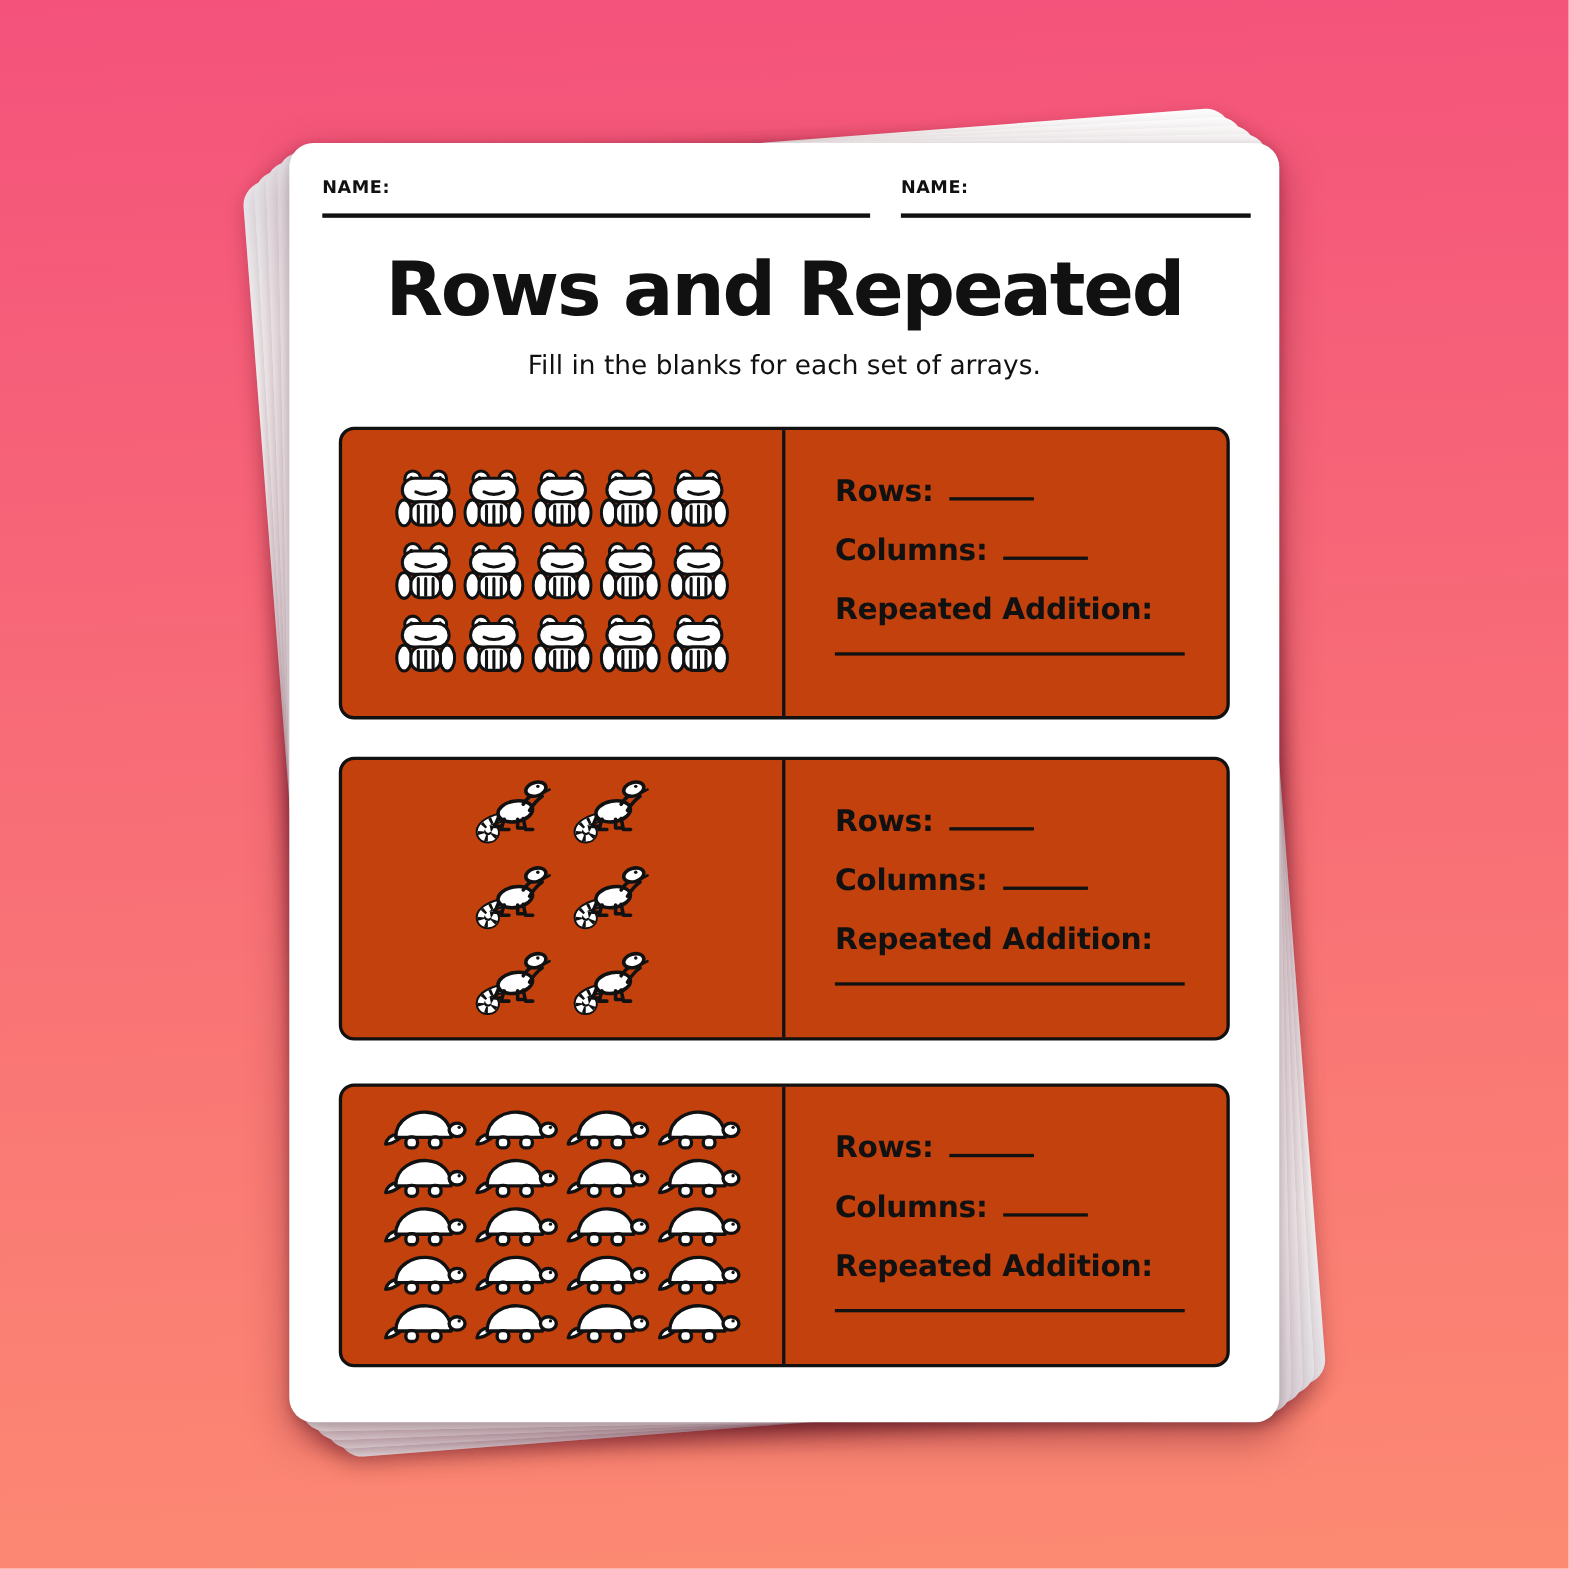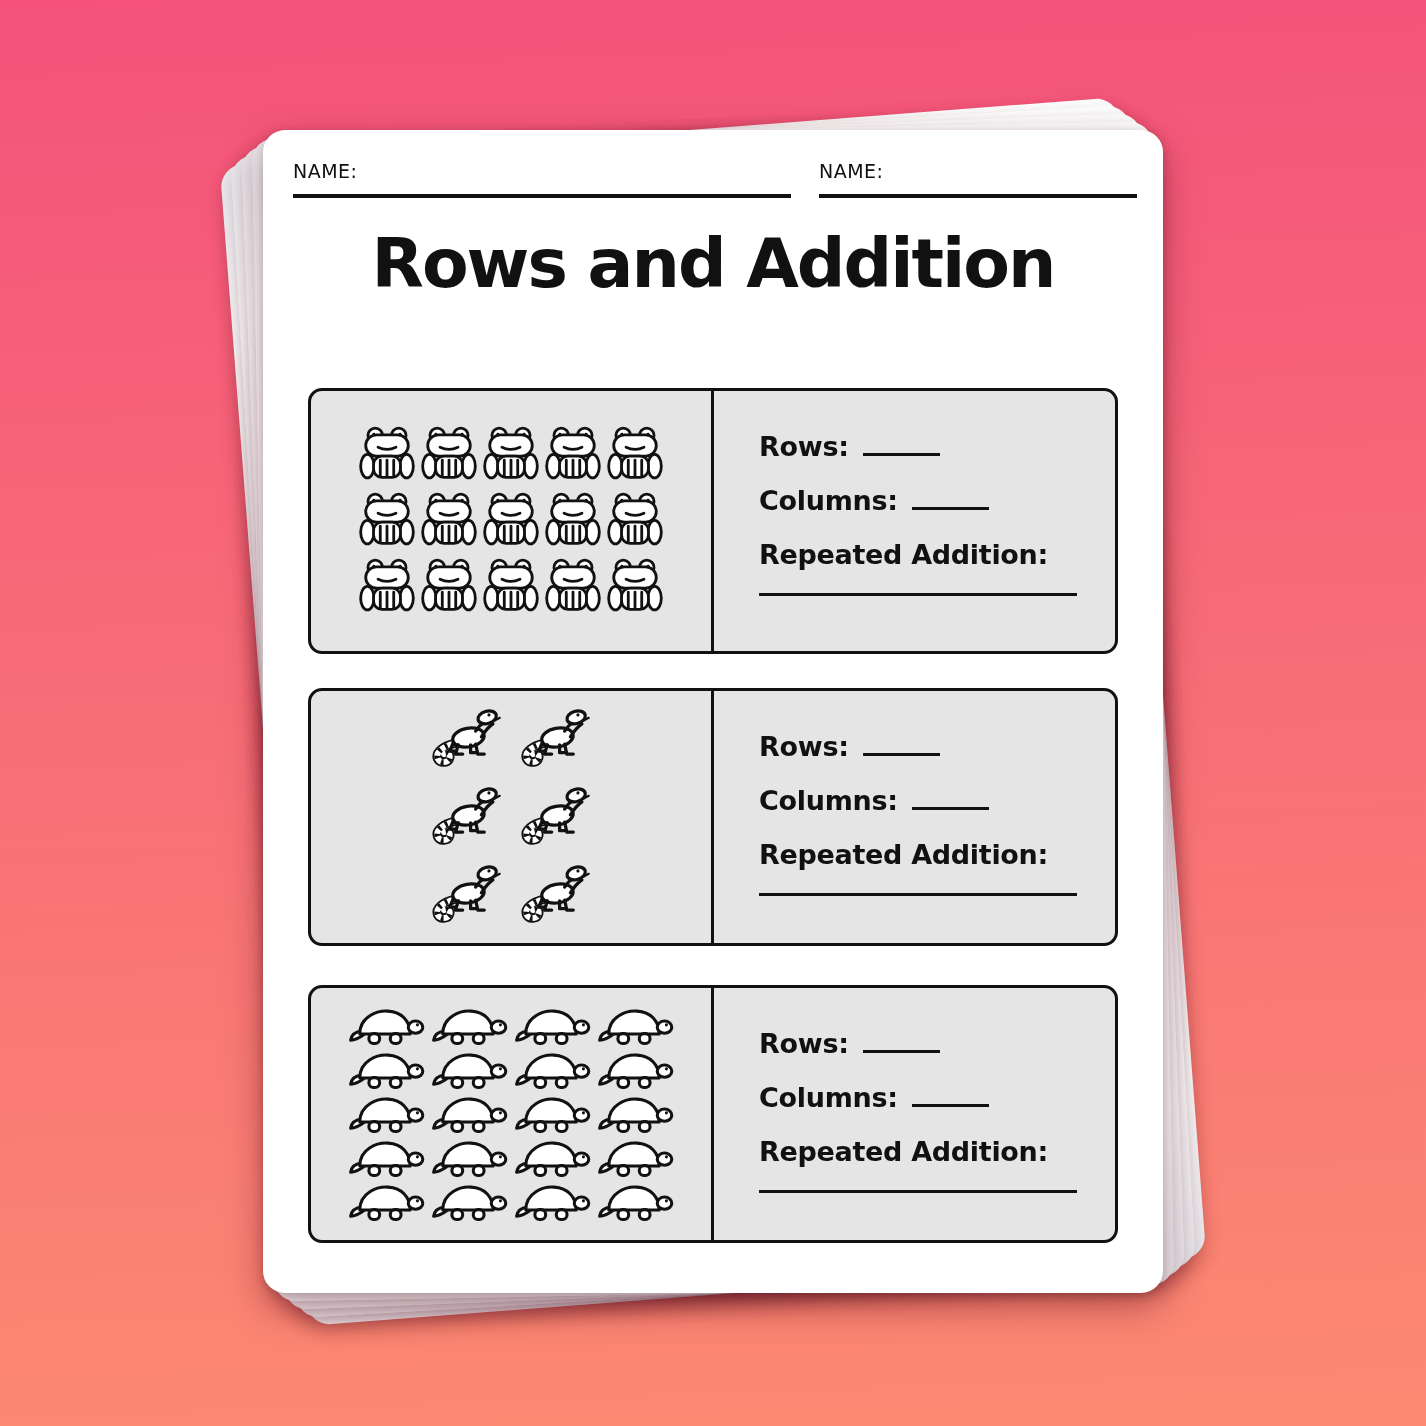--- a/index.html
+++ b/index.html
@@ -20,32 +20,32 @@
   .sheet.s4{transform:rotate(-4.4deg);}
   .sheet.s3{transform:rotate(-3.3deg);}
   .sheet.s2{transform:rotate(-2.2deg);}
   .sheet.s1{transform:rotate(-1.1deg);}
   .paper{
     position:absolute;inset:0;border-radius:22px;
     background:var(--paper,#fff);
     box-shadow:0 14px 38px rgba(80,5,25,.38), 0 3px 10px rgba(0,0,0,.18);
   }
   .field{position:absolute;height:34px;border-bottom:4px solid var(--ink,#111);}
-  .field .lbl{font-weight:normal;font-size:19px;letter-spacing:.5px;}
+  .field .lbl{font-weight:bold;font-size:16px;letter-spacing:.5px;}
   .field-name{left:30px;top:30px;width:498px;}
   .field-date{left:556px;top:30px;width:318px;}
   .title{
     position:absolute;top:94px;left:0;right:0;text-align:center;
     font-size:68px;font-weight:bold;letter-spacing:-2px;
   }
   .subtitle{position:absolute;top:188px;left:0;right:0;text-align:center;font-size:24px;}
   .card{
     position:absolute;left:45px;width:810px;
     border:3.5px solid var(--ink,#111);border-radius:14px;
-    display:flex;background:#e5e5e5;box-sizing:border-box;
+    display:flex;background:#c2410c;box-sizing:border-box;
   }
   .cell-left{
     width:403px;border-right:3.5px solid var(--ink,#111);
     display:flex;align-items:center;justify-content:center;box-sizing:border-box;
   }
   .grid{display:grid;}
   .grid .cell{display:flex;align-items:center;justify-content:center;}
   .cell-right{flex:1;padding:40px 0 0 45px;box-sizing:border-box;}
   .answer-row{display:flex;align-items:baseline;height:27px;margin-bottom:27px;}
   .albl{font-size:27px;font-weight:600;letter-spacing:-.3px;}
@@ -118,21 +118,22 @@
   <div class="paper">
     <div class="field field-name">
       <span class="lbl">NAME:</span>
       <span></span>
     </div>
     <div class="field field-date">
       <span class="lbl">NAME:</span>
       <span></span>
     </div>
 
-    <div class="title">Rows and Addition</div>
+    <div class="title">Rows and Repeated</div>
+    <div class="subtitle">Fill in the blanks for each set of arrays.</div>
 
   <div class="card" style="top: 258px; height: 266px;">
     <div class="cell-left">
       <div class="grid" style="grid-template-columns: repeat(5, 62px); grid-auto-rows: 66px;">
             <div class="cell">
               <svg width="56" height="60">
                 <use href="#sym-frog"></use>
               </svg>
             </div>
             <div class="cell">

